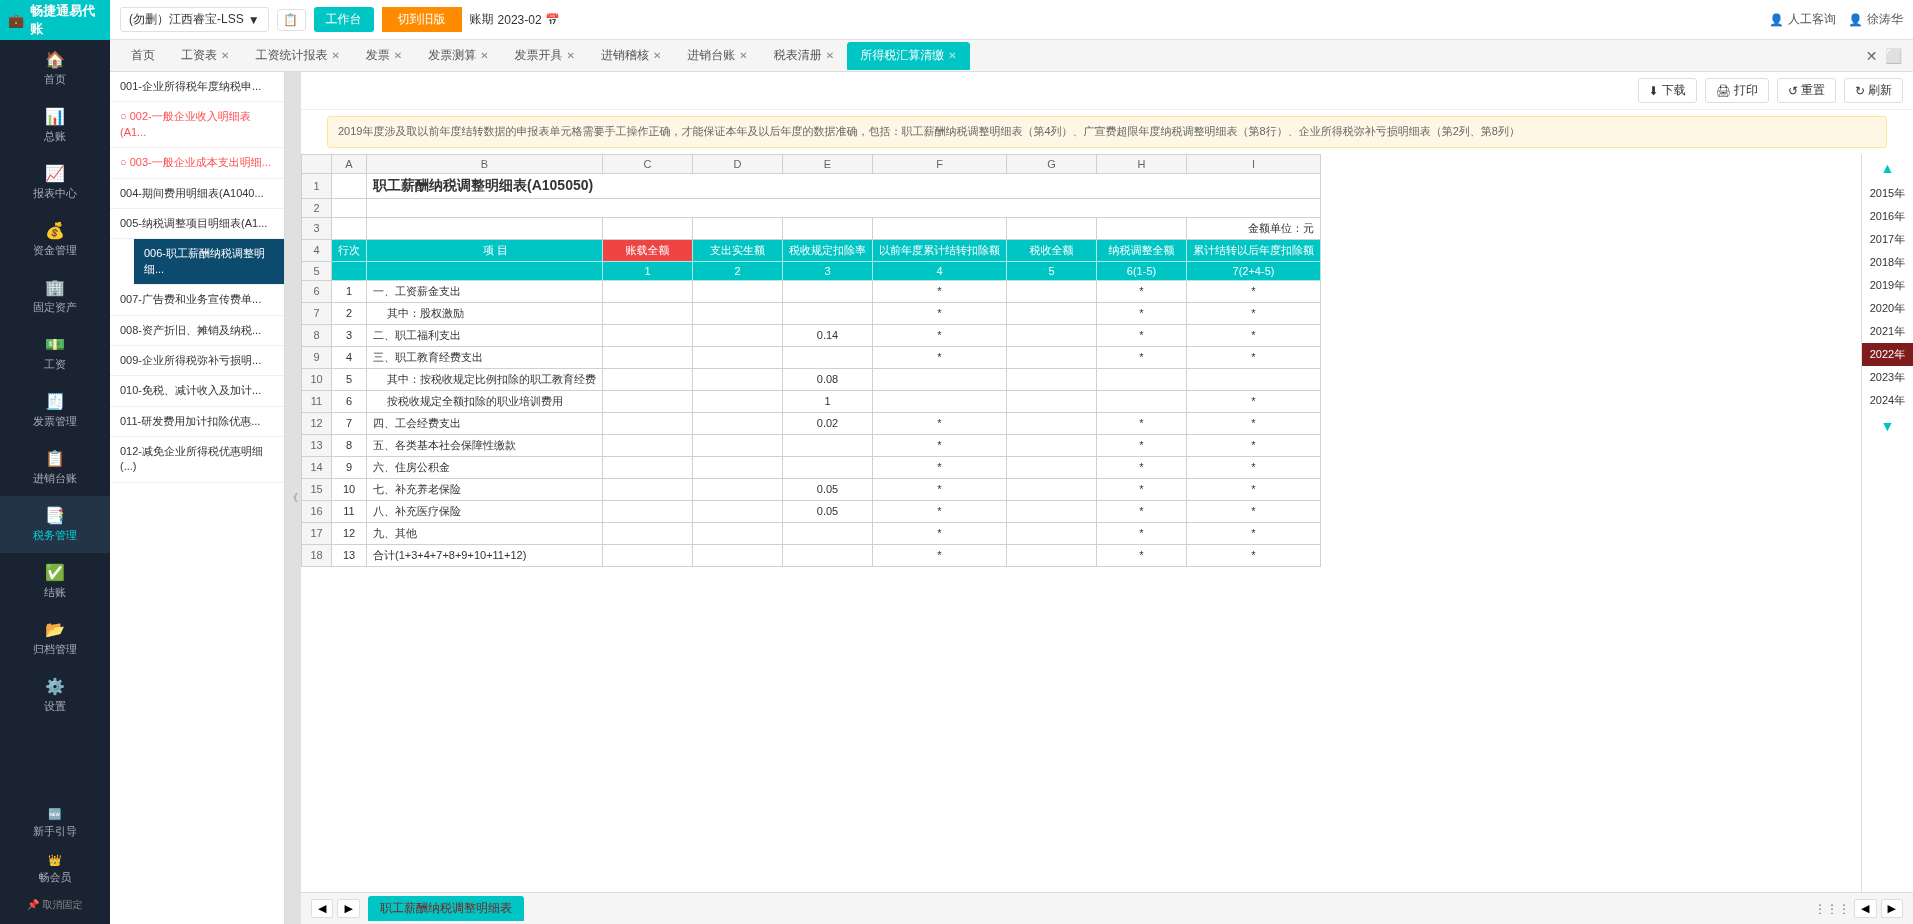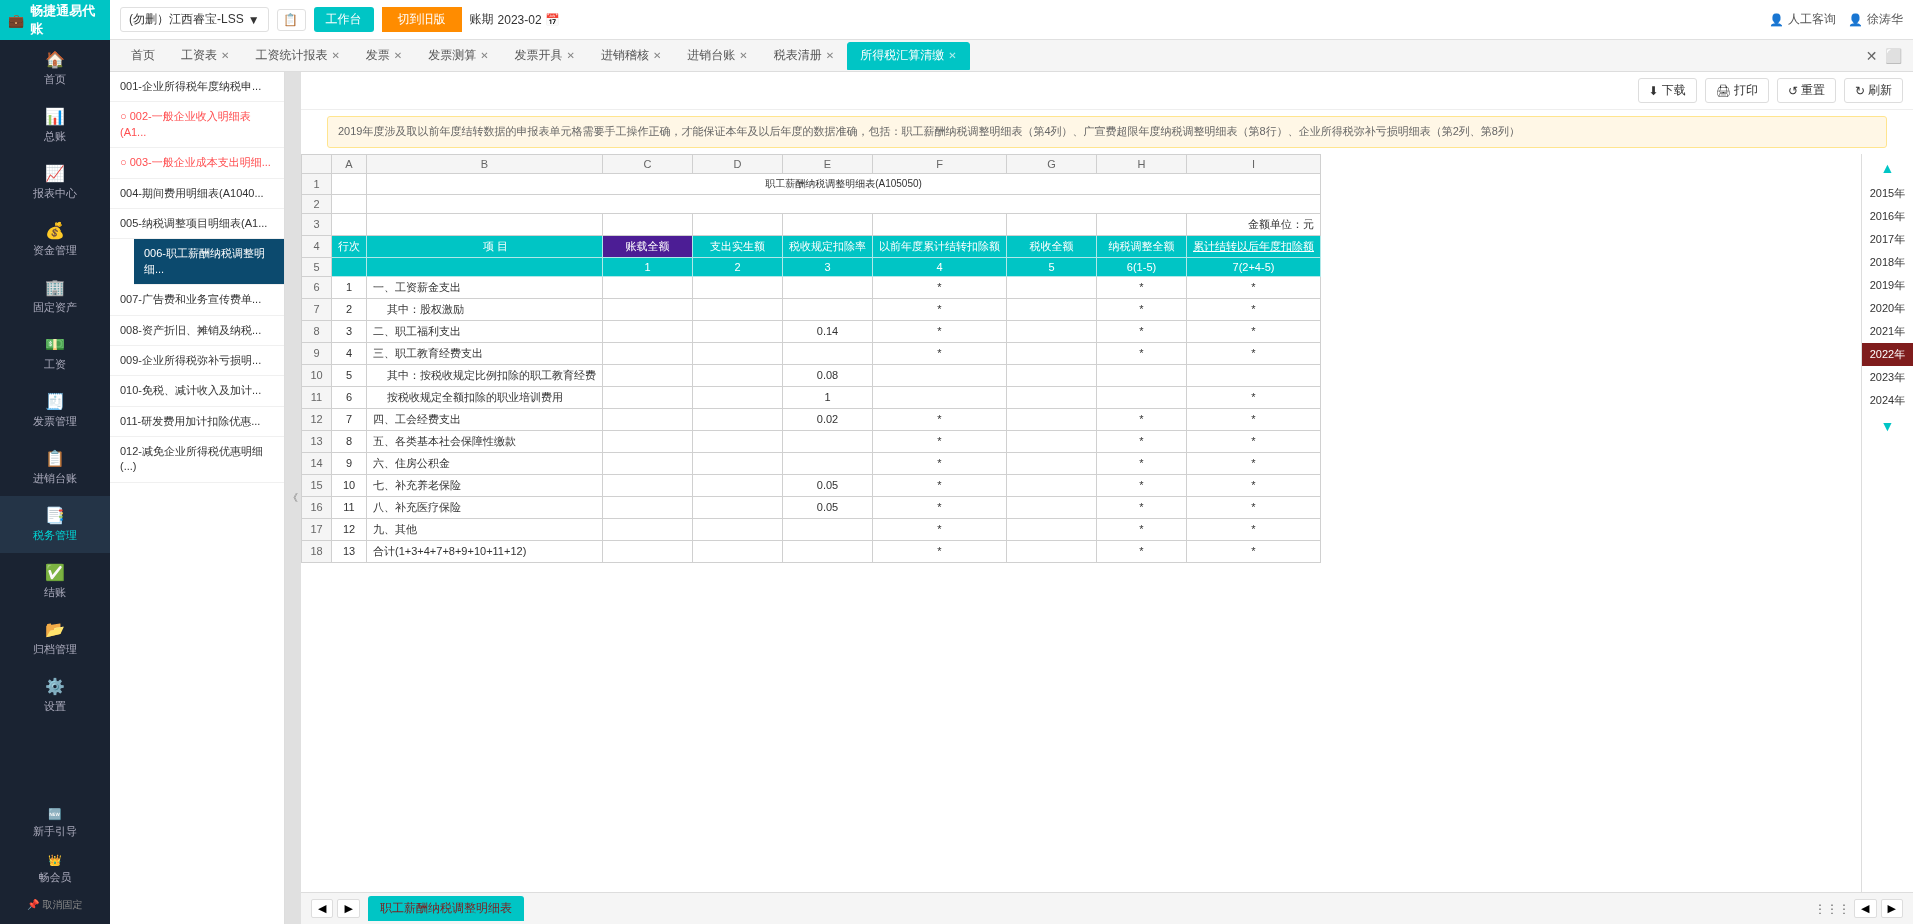--- a/index.html
+++ b/index.html
@@ -63,21 +63,21 @@
     .year-nav-btn.active { background: #7f1d1d; color: white; }
     .year-nav-arrow { padding: 6px; cursor: pointer; text-align: center; color: #00c5c5; font-size: 14px; }
 
     
     .sheet-container { flex: 1; overflow: auto; padding: 0; }
     .sheet-table { border-collapse: collapse; font-size: 11px; min-width: 900px; }
     .sheet-table th, .sheet-table td { border: 1px solid #d0d0d0; padding: 3px 6px; white-space: nowrap; }
     .sheet-table .row-num-col { background: #f5f5f5; color: #666; text-align: center; width: 30px; font-size: 11px; }
     .sheet-table .col-header { background: #f5f5f5; color: #666; text-align: center; font-weight: normal; }
     .sheet-header-row th { background: #00c5c5; color: white; text-align: center; font-weight: normal; }
-    .sheet-title-cell { text-align: center; font-size: 10px; font-weight: normal; color: #333; background: white; }
+    .sheet-title-cell { text-align: left; font-size: 14px; font-weight: bold; color: #333; background: white; }
     .sheet-unit-cell { text-align: right; font-size: 11px; color: #333; background: white; }
     .data-cell { text-align: center; color: #333; background: white; }
     .item-cell { text-align: left; color: #333; background: white; }
     .item-cell.sub { padding-left: 20px; }
     .star-cell { text-align: center; color: #333; }
 
     
     .bottom-bar { height: 32px; background: #f5f5f5; border-top: 1px solid #ddd; display: flex; align-items: center; padding: 0 10px; gap: 8px; font-size: 12px; }
     .sheet-tab { padding: 4px 12px; background: #00c5c5; color: #7f1d1d; border-radius: 3px 3px 0 0; font-size: 12px; cursor: pointer; }
 
@@ -338,27 +338,27 @@
                 <td class="data-cell"></td>
                 <td class="data-cell"></td>
                 <td class="data-cell"></td>
                 <td class="sheet-unit-cell">金额单位：元</td>
               </tr>
 
               <tr class="sheet-header-row">
                 <td class="row-num-col">4</td>
                 <th style="background:#00c5c5;color:white;text-align:center;border:1px solid #b0e8e8;">行次</th>
                 <th style="background:#00c5c5;color:white;text-align:center;border:1px solid #b0e8e8;padding-left:28px;">项  目</th>
-                <th style="background:#4c1d95;color:white;text-align:center;border:1px solid #b0e8e8;">账载全额</th>
+                <th style="background:#ef4444;color:white;text-align:center;border:1px solid #b0e8e8;">账载全额</th>
                 <th style="background:#00c5c5;color:white;text-align:center;border:1px solid #b0e8e8;">支出实生额</th>
                 <th style="background:#00c5c5;color:white;text-align:center;border:1px solid #b0e8e8;">税收规定扣除率</th>
                 <th style="background:#00c5c5;color:white;text-align:center;border:1px solid #b0e8e8;">以前年度累计结转扣除额</th>
                 <th style="background:#00c5c5;color:white;text-align:center;border:1px solid #b0e8e8;">税收全额</th>
                 <th style="background:#00c5c5;color:white;text-align:center;border:1px solid #b0e8e8;">纳税调整全额</th>
-                <th style="background:#00c5c5;color:white;text-align:center;border:1px solid #b0e8e8;text-decoration:underline;">累计结转以后年度扣除额</th>
+                <th style="background:#00c5c5;color:white;text-align:center;border:1px solid #b0e8e8;">累计结转以后年度扣除额</th>
               </tr>
 
               <tr class="sheet-header-row2">
                 <td class="row-num-col">5</td>
                 <td style="background:#00c5c5;color:white;text-align:center;border:1px solid #b0e8e8;"></td>
                 <td style="background:#00c5c5;color:white;text-align:center;border:1px solid #b0e8e8;"></td>
                 <td style="background:#00c5c5;color:white;text-align:center;border:1px solid #b0e8e8;">1</td>
                 <td style="background:#00c5c5;color:white;text-align:center;border:1px solid #b0e8e8;">2</td>
                 <td style="background:#00c5c5;color:white;text-align:center;border:1px solid #b0e8e8;">3</td>
                 <td style="background:#00c5c5;color:white;text-align:center;border:1px solid #b0e8e8;">4</td>

